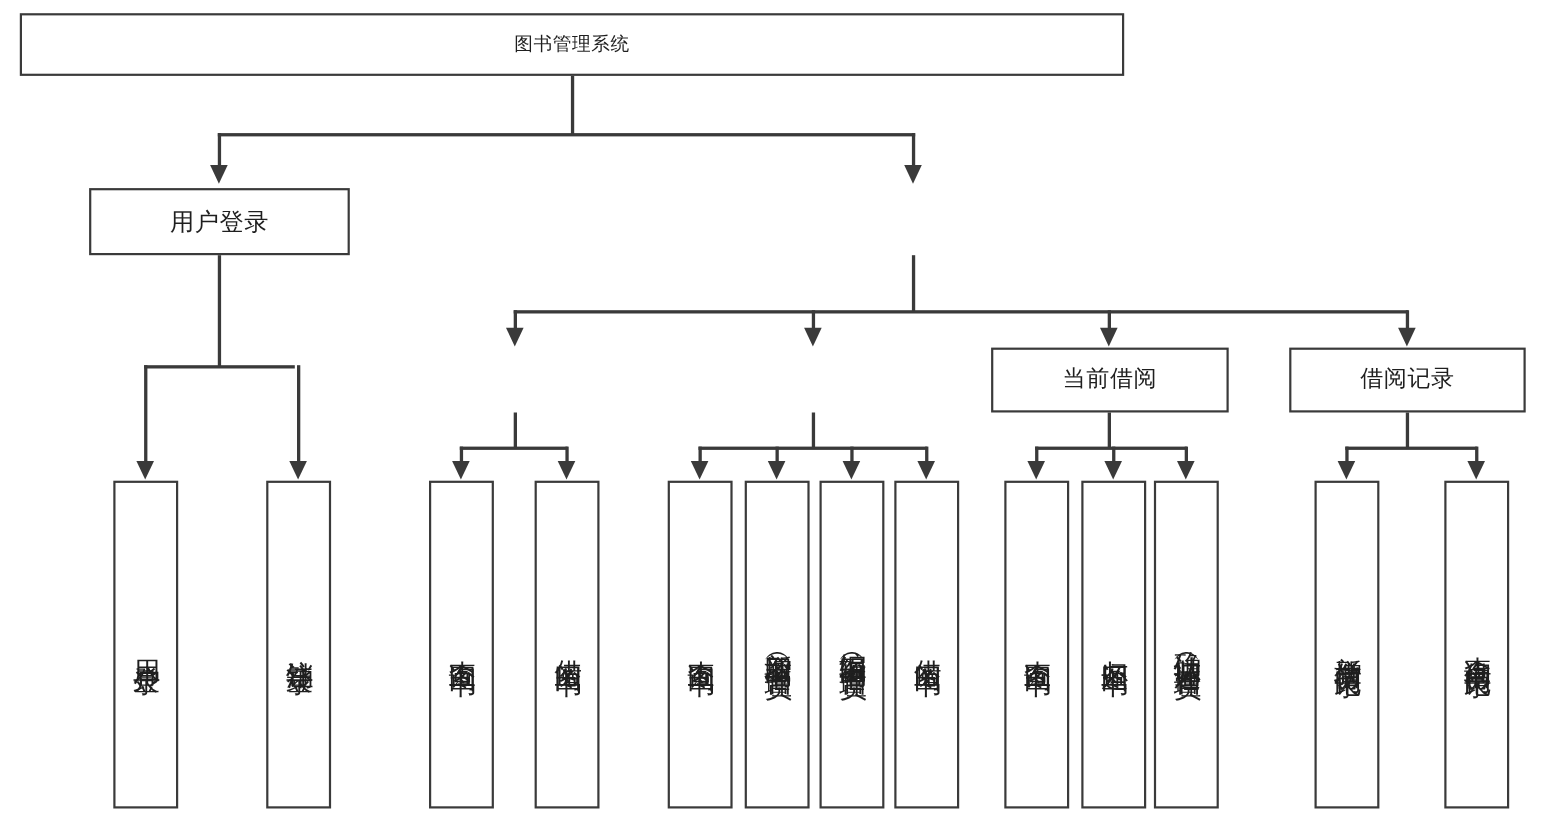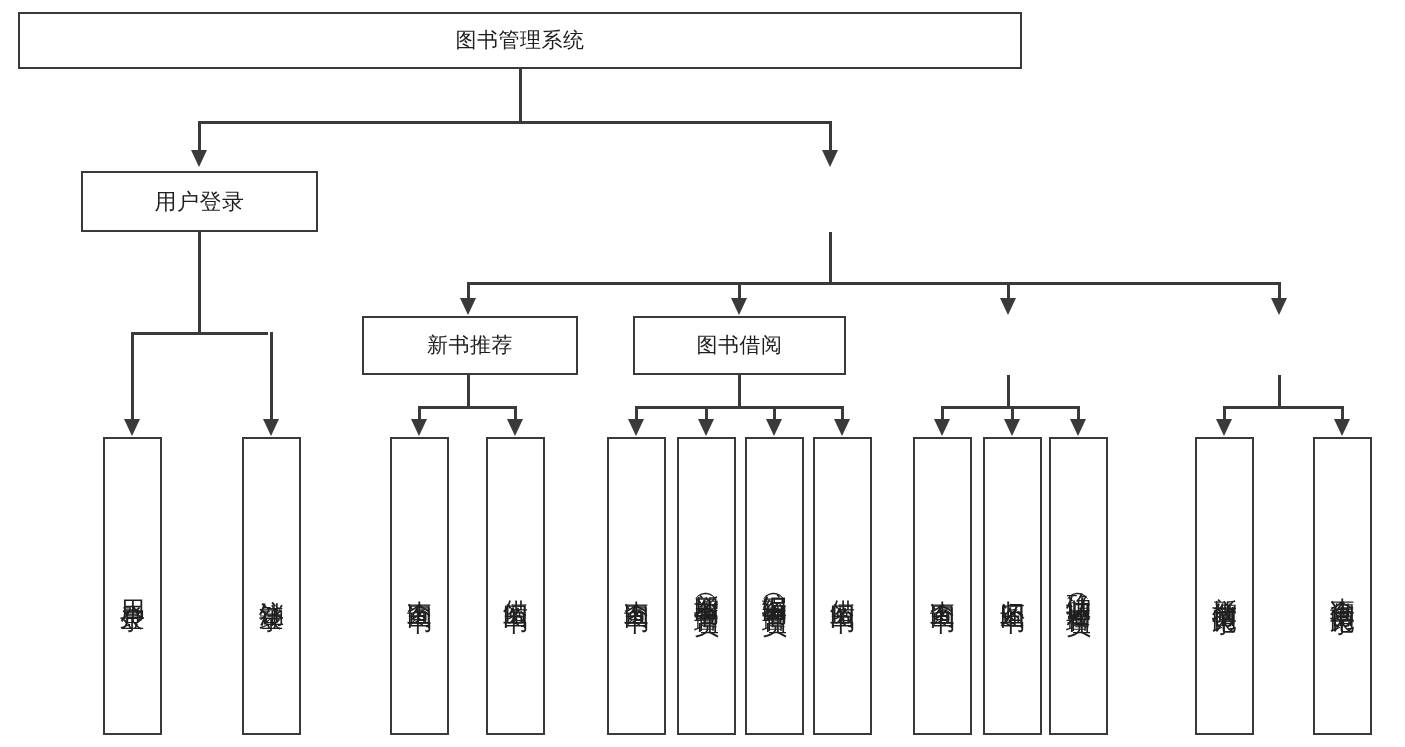--- a/index.html
+++ b/index.html
@@ -28,21 +28,21 @@
     align-items: center;
     justify-content: center;
     color: #1f1f1f;
   }
   .node .label {
     display: block;
     text-align: center;
     letter-spacing: 0.5px;
     line-height: 1.18;
   }
-  .node.root .label      { font-size: 21px; }
+  .node.root .label      { font-size: 17px; }
   .node.level2 .label    { font-size: 22px; }
   .node.level3 .label    { font-size: 21px; }
 
   
   .node.leaf {
     align-items: center;
     justify-content: center;
   }
   .node.leaf .label {
     writing-mode: vertical-rl;
@@ -115,25 +115,25 @@
   <div class="edge-h" style="left:467px; top:282px; width:813px;"></div>
   <div class="edge-v" style="left:467px; top:282px; height:18px;"></div>
   <div class="arrow" style="left:460px; top:298px;"></div>
   <div class="edge-v" style="left:738px; top:282px; height:18px;"></div>
   <div class="arrow" style="left:731px; top:298px;"></div>
   <div class="edge-v" style="left:1007px; top:282px; height:18px;"></div>
   <div class="arrow" style="left:1000px; top:298px;"></div>
   <div class="edge-v" style="left:1278px; top:282px; height:18px;"></div>
   <div class="arrow" style="left:1271px; top:298px;"></div>
 
-  <div class="node level3" style="left:362px; top:316px; width:216px; height:59px;">
-    <span class="label">新书推荐</span>
-  </div>
-  <div class="node level3" style="left:633px; top:316px; width:213px; height:59px;">
-    <span class="label">图书借阅</span>
+  <div class="node level3" style="left:901px; top:316px; width:216px; height:59px;">
+    <span class="label">当前借阅</span>
+  </div>
+  <div class="node level3" style="left:1172px; top:316px; width:215px; height:59px;">
+    <span class="label">借阅记录</span>
   </div>
 
   <div class="edge-v" style="left:467px; top:375px; height:33px;"></div>
   <div class="edge-h" style="left:418px; top:406px; width:98px;"></div>
   <div class="edge-v" style="left:418px; top:406px; height:14px;"></div>
   <div class="arrow" style="left:411px; top:419px;"></div>
   <div class="edge-v" style="left:514px; top:406px; height:14px;"></div>
   <div class="arrow" style="left:507px; top:419px;"></div>
 
   <div class="edge-v" style="left:738px; top:375px; height:33px;"></div>

